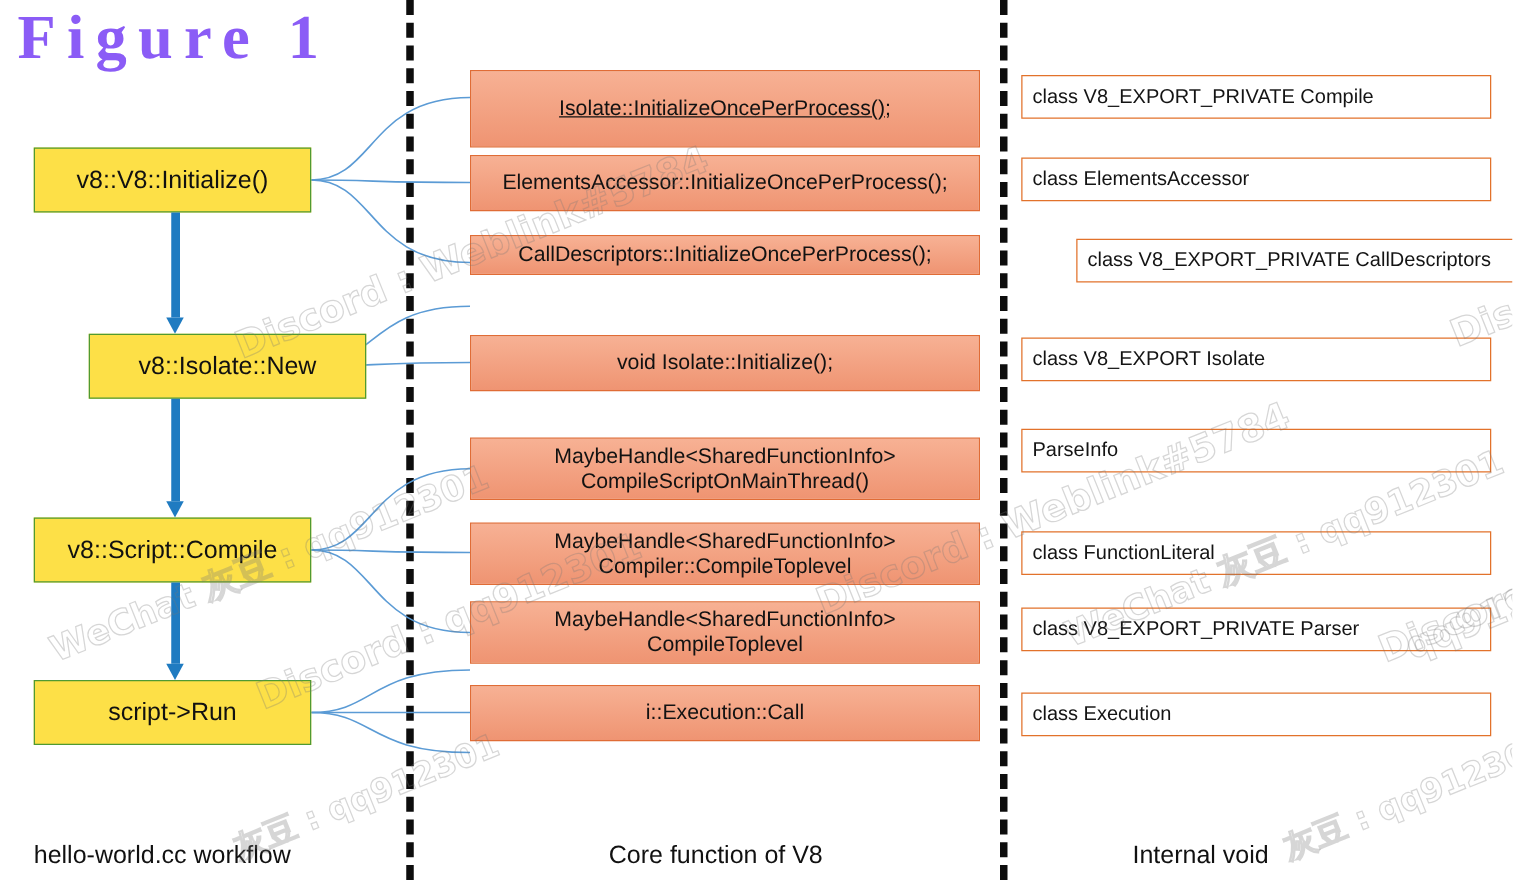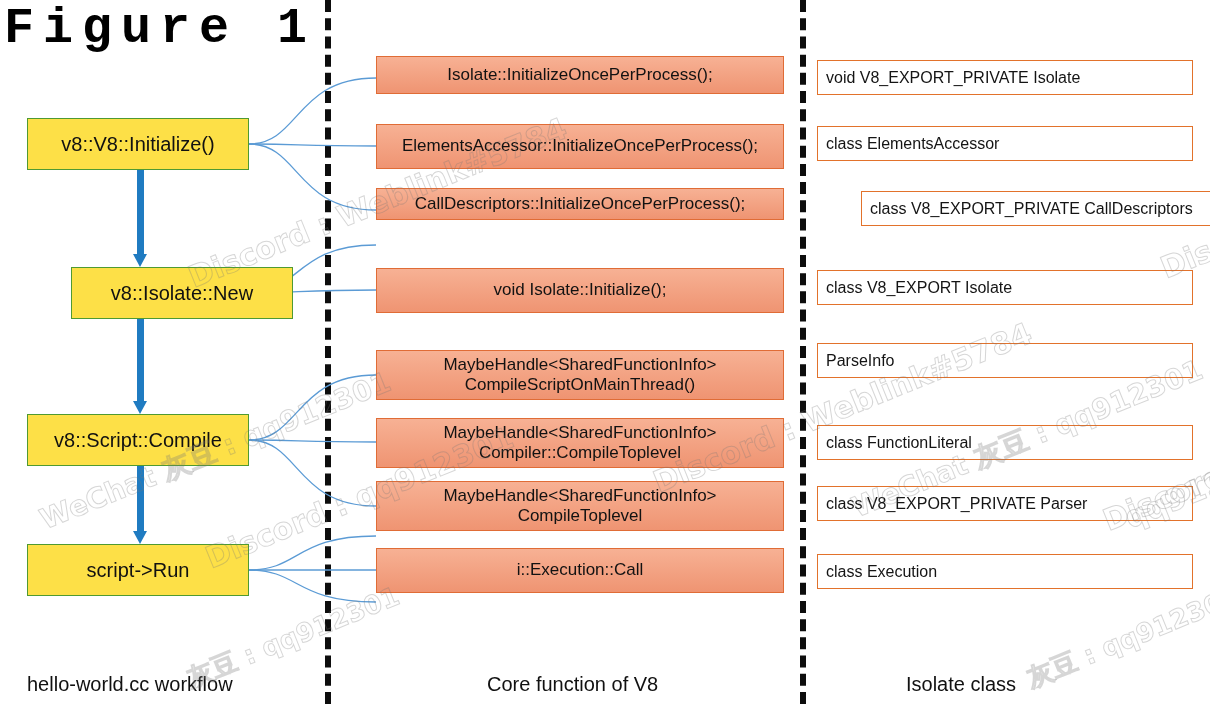--- a/index.html
+++ b/index.html
@@ -14,27 +14,27 @@
     position: relative;
     width: 1210px;
     height: 704px;
     background: #ffffff;
     overflow: hidden;
   }
 
   
   #figure-title {
     position: absolute;
-    left: 4px;
+    left: 14px;
     top: 4px;
-    font-family: Liberation Mono, monospace;
+    font-family: Liberation Serif, serif;
     font-size: 50px;
     font-weight: bold;
     letter-spacing: 9px;
-    color: #000000;
+    color: #8b5cf6;
     line-height: 1;
     white-space: nowrap;
   }
 
   
   .divider {
     position: absolute;
     top: 0;
     width: 0;
     height: 704px;
@@ -202,36 +202,36 @@
         <div class="shaft" style="height: 82px;"></div>
         <div class="head" style="top: 82px;"></div>
       </div>
       <div class="arrow" style="top: 466px; height: 78px;">
         <div class="shaft" style="height: 65px;"></div>
         <div class="head" style="top: 65px;"></div>
       </div>
     </div>
 
   <div id="functions-layer">
-      <div class="fn-box" style="top: 56px; height: 38px;"><span>Isolate::InitializeOncePerProcess();</span></div>
+      <div class="fn-box" style="top: 56px; height: 62px; text-decoration: underline;"><span>Isolate::InitializeOncePerProcess();</span></div>
       <div class="fn-box" style="top: 124px; height: 45px;"><span>ElementsAccessor::InitializeOncePerProcess();</span></div>
       <div class="fn-box" style="top: 188px; height: 32px;"><span>CallDescriptors::InitializeOncePerProcess();</span></div>
       <div class="fn-box" style="top: 268px; height: 45px;"><span>void Isolate::Initialize();</span></div>
       <div class="fn-box" style="top: 350px; height: 50px;"><span>MaybeHandle&lt;SharedFunctionInfo&gt;
 CompileScriptOnMainThread()</span></div>
       <div class="fn-box" style="top: 418px; height: 50px;"><span>MaybeHandle&lt;SharedFunctionInfo&gt;
 Compiler::CompileToplevel</span></div>
       <div class="fn-box" style="top: 481px; height: 50px;"><span>MaybeHandle&lt;SharedFunctionInfo&gt;
 CompileToplevel</span></div>
       <div class="fn-box" style="top: 548px; height: 45px; text-align: center;"><span>i::Execution::Call</span></div>
     </div>
 
   <div id="classes-layer">
       <div class="cls-box" style="top: 60px;">
-        <span>void V8_EXPORT_PRIVATE Isolate</span>
+        <span>class V8_EXPORT_PRIVATE Compile</span>
       </div>
       <div class="cls-box" style="top: 126px;">
         <span>class ElementsAccessor</span>
       </div>
       <div class="cls-box" style="top: 191px; margin-left: 44px;">
         <span>class V8_EXPORT_PRIVATE CallDescriptors</span>
       </div>
       <div class="cls-box" style="top: 270px;">
         <span>class V8_EXPORT Isolate</span>
       </div>
@@ -245,21 +245,21 @@
         <span>class V8_EXPORT_PRIVATE Parser</span>
       </div>
       <div class="cls-box" style="top: 554px;">
         <span>class Execution</span>
       </div>
     </div>
 
   <div id="captions-layer">
       <div class="col-caption" style="left: 27px;">hello-world.cc workflow</div>
       <div class="col-caption" style="left: 487px;">Core function of V8</div>
-      <div class="col-caption" style="left: 906px;">Isolate class</div>
+      <div class="col-caption" style="left: 906px;">Internal void</div>
     </div>
 
   <div id="watermarks-layer">
       <div class="wm" style="left: 175px; top: 185px; font-size: 30px; transform: rotate(-22deg);">Discord : Weblink#5784</div>
       <div class="wm" style="left: 28px; top: 432px; font-size: 28px; transform: rotate(-22deg);">WeChat 灰豆 : qq912301</div>
       <div class="wm" style="left: 195px; top: 480px; font-size: 30px; transform: rotate(-22deg);">Discord : qq912301</div>
       <div class="wm" style="left: 840px; top: 420px; font-size: 28px; transform: rotate(-22deg);">WeChat 灰豆 : qq912301</div>
       <div class="wm" style="left: 1150px; top: 190px; font-size: 30px; transform: rotate(-22deg);">Discord : qq912301</div>
       <div class="wm" style="left: 1120px; top: 470px; font-size: 30px; transform: rotate(-22deg);">qq912301</div>
       <div class="wm" style="left: 1020px; top: 620px; font-size: 26px; transform: rotate(-22deg);">灰豆 : qq912301</div>

